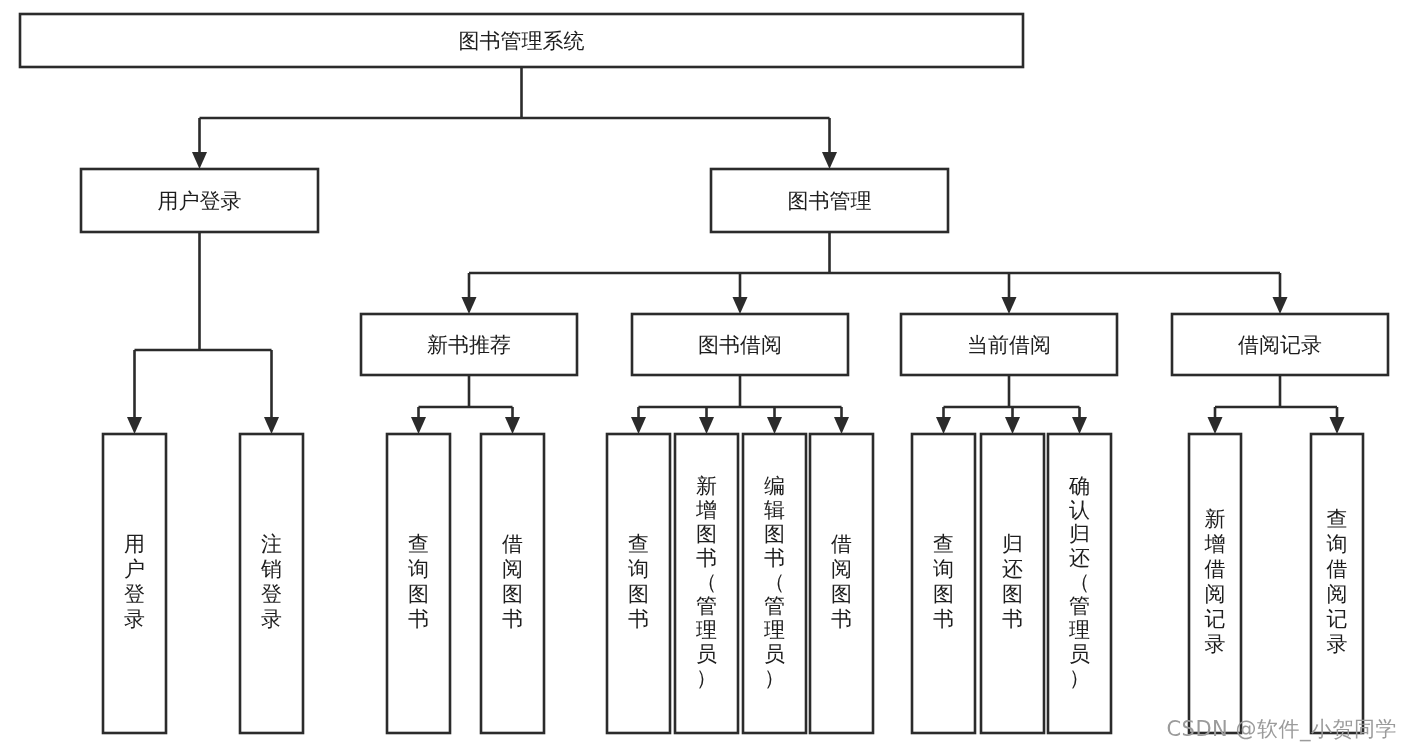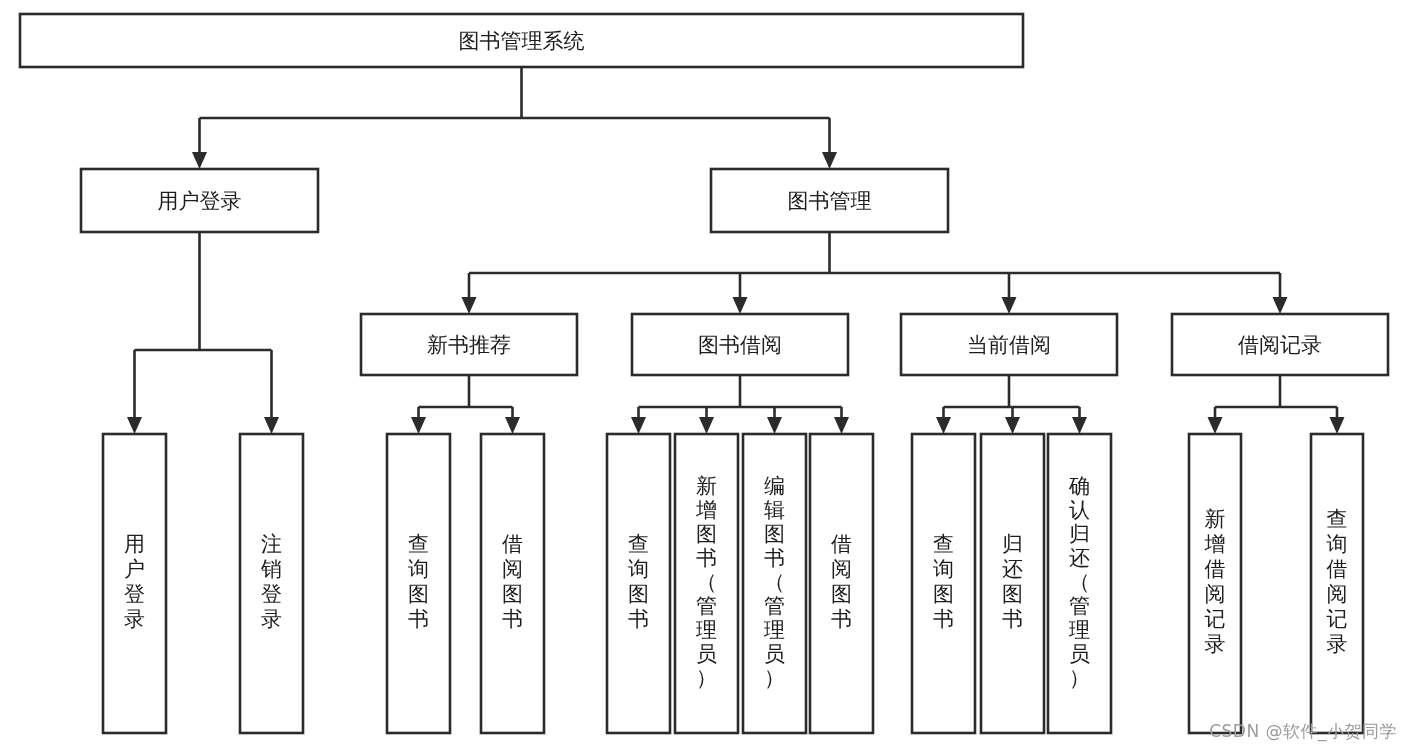--- a/index.html
+++ b/index.html
@@ -51,21 +51,21 @@
   }
   .arrow-head {
     fill: #2b2b2b;
     stroke: none;
   }
   .watermark {
     position: absolute;
     right: 8px;
     bottom: 4px;
     font-family: "DejaVu Sans", "Liberation Sans", sans-serif;
-    font-size: 17px;
+    font-size: 21px;
     color: #9b9b9b;
     letter-spacing: 0.5px;
     white-space: nowrap;
     user-select: none;
   }
 </style>
 </head>
 <body>
 
 <div id="diagram-root">

